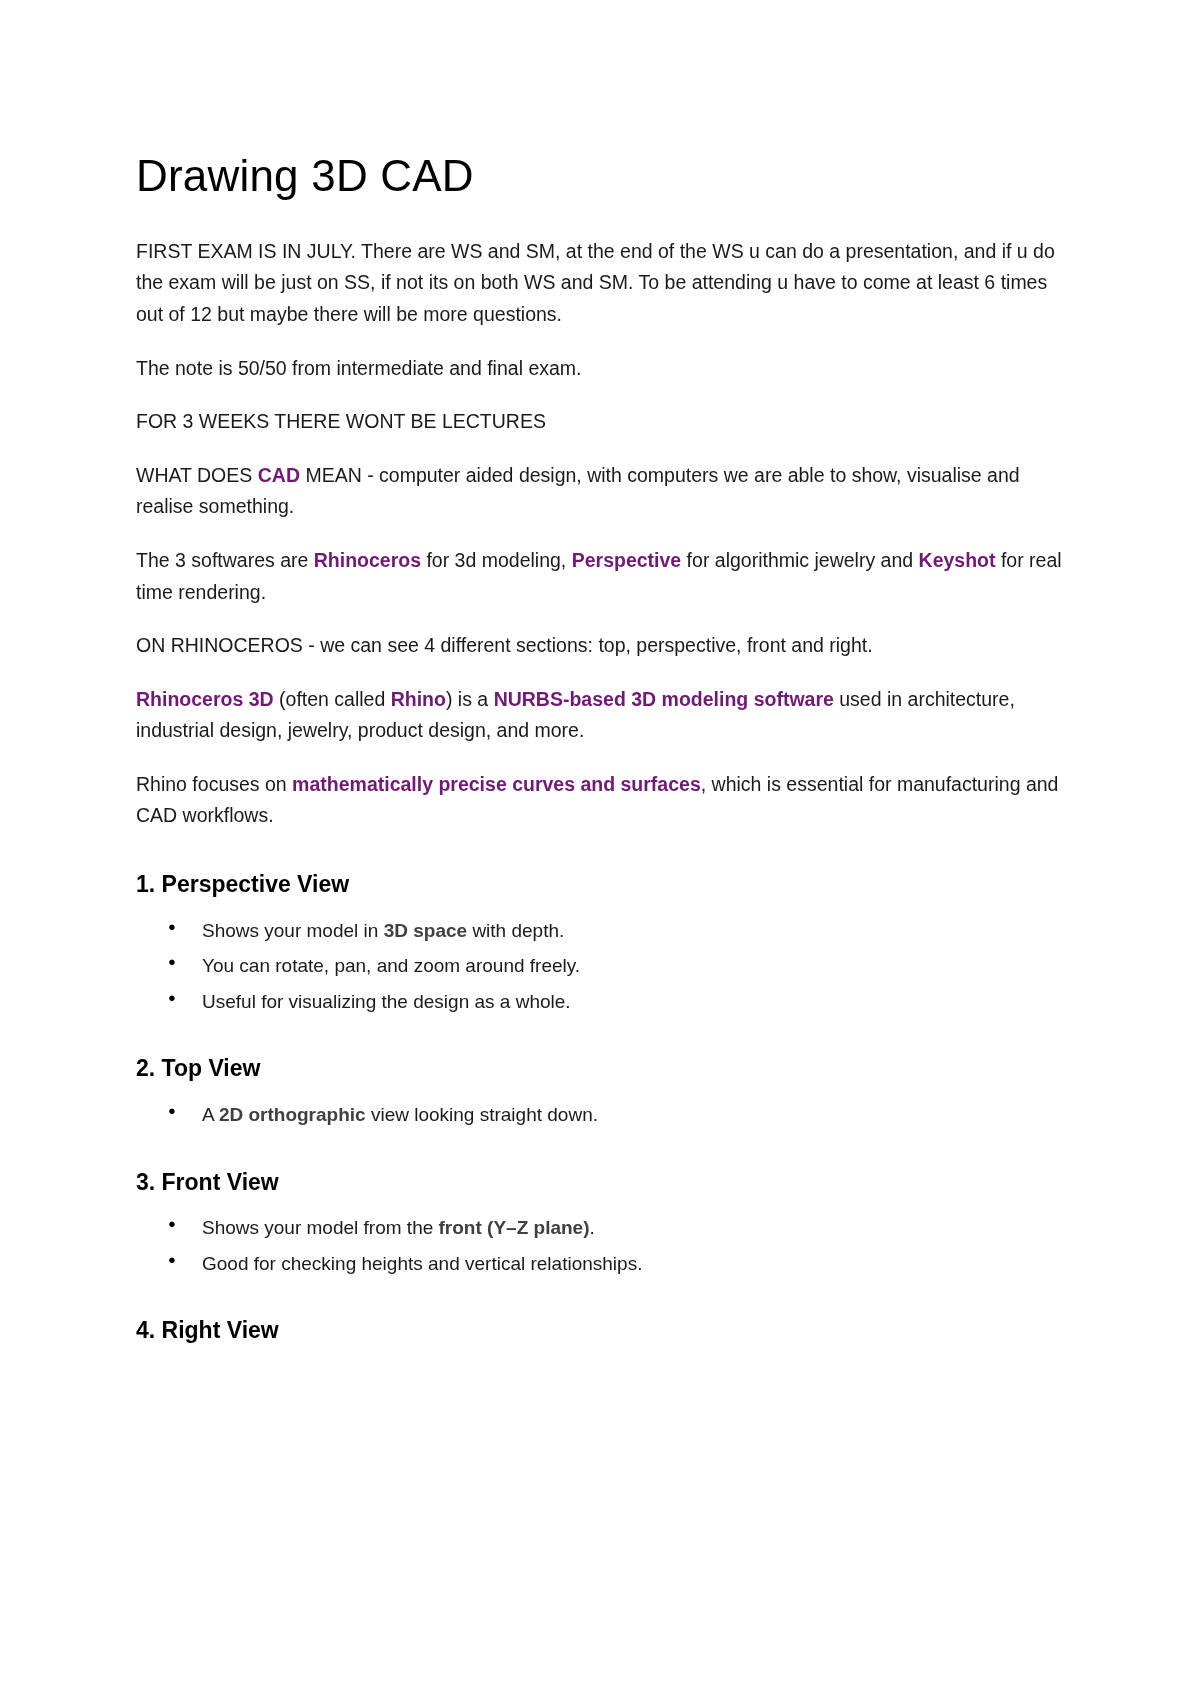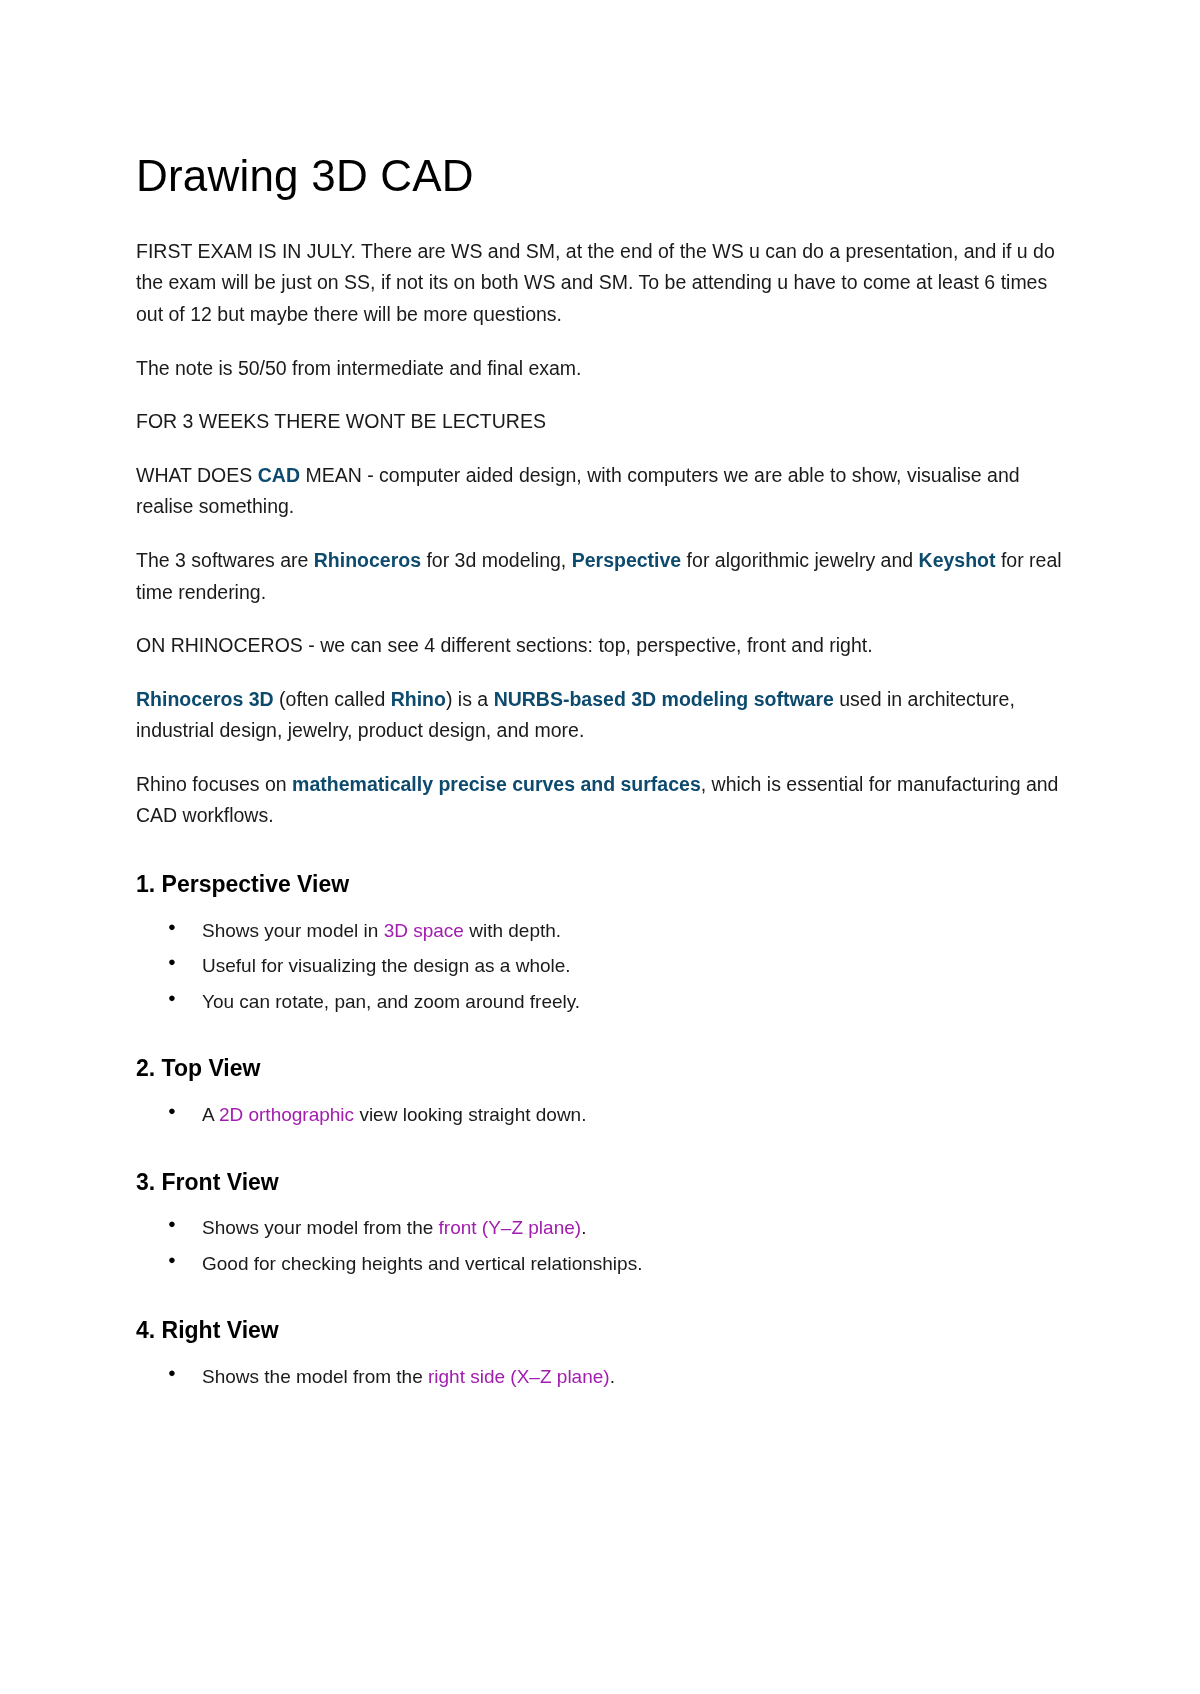--- a/index.html
+++ b/index.html
@@ -30,21 +30,21 @@
     letter-spacing: 0.2px;
   }
   p.para {
     font-size: 19.5px;
     line-height: 1.62;
     margin: 16px 0 22px 0;
     color: #1a1a1a;
   }
   p.para b, .bold {
     font-weight: 700;
-    color: #0c4a6e;
+    color: #701a75;
   }
   h2.section {
     font-size: 23px;
     font-weight: 700;
     margin: 38px 0 16px 0;
     line-height: 1.3;
   }
   ul.bullets {
     margin: 0 0 22px 0;
     padding: 0 0 0 66px;
@@ -60,51 +60,48 @@
   ul.bullets li::before {
     content: "\25CF";
     position: absolute;
     left: -34px;
     top: -1px;
     font-size: 13px;
     line-height: 1.9;
     color: #000;
   }
   ul.bullets li b {
-    font-weight: 400;
-    color: #a21caf;
+    font-weight: 700;
+    color: #404040;
   }
 </style>
 </head>
 <body>
 
 <div class="page">
   <h1 class="doc-title">Drawing 3D CAD</h1>
   <div id="body-content">
       <p class="para"><span>FIRST EXAM IS IN JULY. There are WS and SM, at the end of the WS u can do a presentation, and if u do the exam will be just on SS, if not its on both WS and SM. To be attending u have to come at least 6 times out of 12 but maybe there will be more questions.</span></p>
       <p class="para"><span>The note is 50/50 from intermediate and final exam.</span></p>
       <p class="para"><span>FOR 3 WEEKS THERE WONT BE LECTURES</span></p>
       <p class="para"><span>WHAT DOES </span><b>CAD</b><span> MEAN - computer aided design, with computers we are able to show, visualise and realise something.</span></p>
       <p class="para"><span>The 3 softwares are </span><b>Rhinoceros</b><span> for 3d modeling, </span><b>Perspective</b><span> for algorithmic jewelry and </span><b>Keyshot</b><span> for real time rendering.</span></p>
       <p class="para"><span>ON RHINOCEROS - we can see 4 different sections: top, perspective, front and right.</span></p>
       <p class="para"><b>Rhinoceros 3D</b><span> (often called </span><b>Rhino</b><span>) is a </span><b>NURBS-based 3D modeling software</b><span> used in architecture, industrial design, jewelry, product design, and more.</span></p>
       <p class="para"><span>Rhino focuses on </span><b>mathematically precise curves and surfaces</b><span>, which is essential for manufacturing and CAD workflows.</span></p>
       <h2 class="section">1. Perspective View</h2>
       <ul class="bullets">
         <li><span>Shows your model in </span><b>3D space</b><span> with depth.</span></li>
+        <li><span>You can rotate, pan, and zoom around freely.</span></li>
         <li><span>Useful for visualizing the design as a whole.</span></li>
-        <li><span>You can rotate, pan, and zoom around freely.</span></li>
       </ul>
       <h2 class="section">2. Top View</h2>
       <ul class="bullets">
         <li><span>A </span><b>2D orthographic</b><span> view looking straight down.</span></li>
       </ul>
       <h2 class="section">3. Front View</h2>
       <ul class="bullets">
         <li><span>Shows your model from the </span><b>front (Y–Z plane)</b><span>.</span></li>
         <li><span>Good for checking heights and vertical relationships.</span></li>
       </ul>
       <h2 class="section">4. Right View</h2>
-      <ul class="bullets">
-        <li><span>Shows the model from the </span><b>right side (X–Z plane)</b><span>.</span></li>
-      </ul>
     </div>
 </div>
 
 </body></html>

